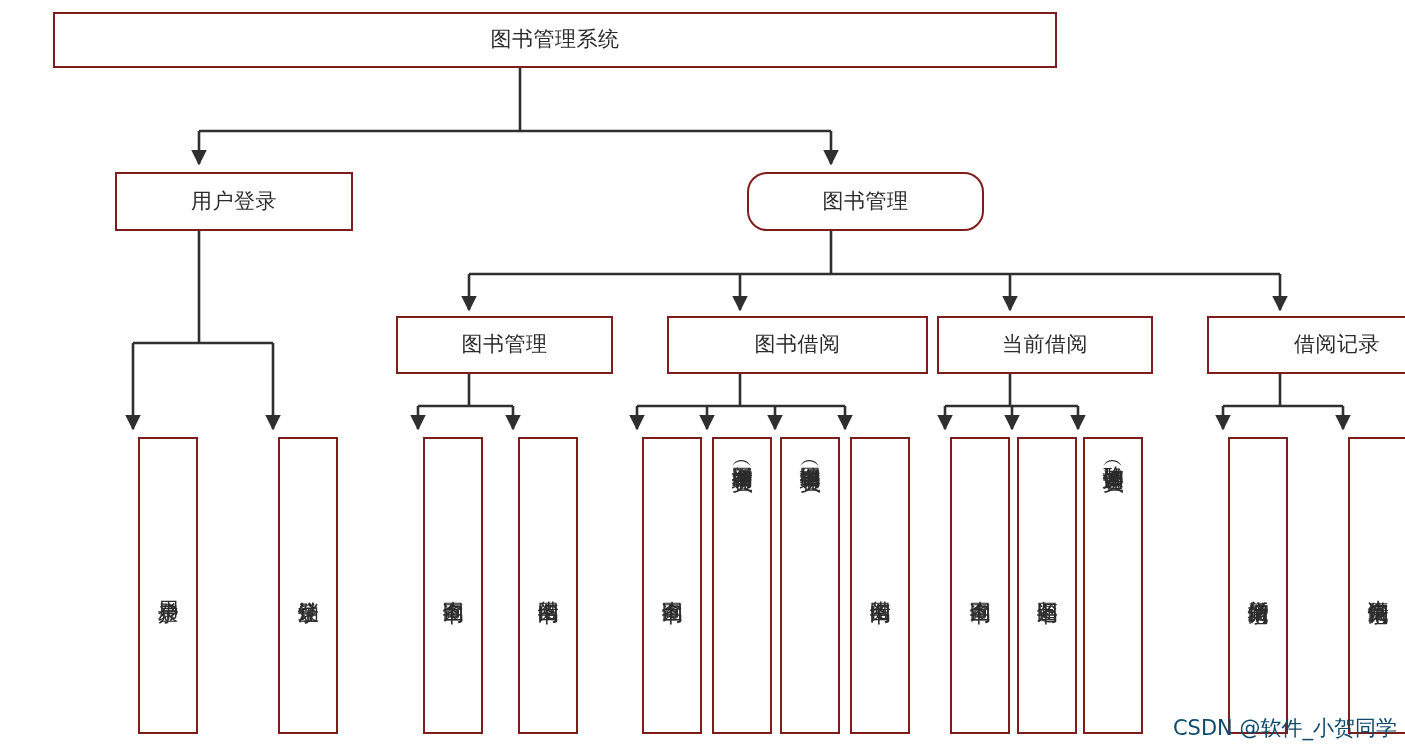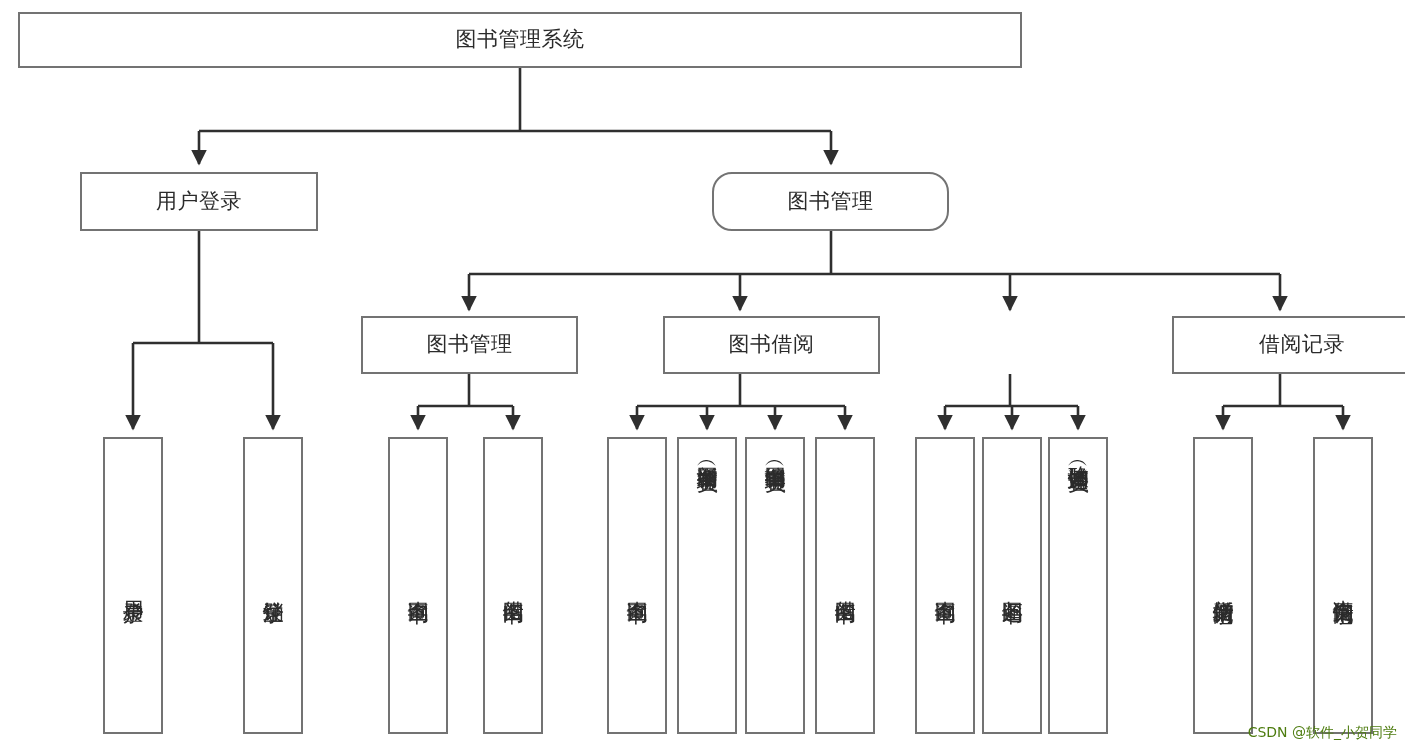--- a/index.html
+++ b/index.html
@@ -23,25 +23,26 @@
     left: 0;
     top: 0;
     width: 1405px;
     height: 747px;
     display: block;
   }
   .node-box {
     position: absolute;
     box-sizing: border-box;
     background: #ffffff;
-    border: 2px solid #737373;
+    border: 2px solid #7f1d1d;
     display: flex;
     align-items: center;
     justify-content: center;
     overflow: hidden;
+    margin-left: 35px;
   }
   .node-label {
     font-family: "DejaVu Sans", "Liberation Sans", sans-serif;
     color: #2b2b2b;
     text-align: center;
     line-height: 1.12;
     letter-spacing: 0.5px;
     white-space: nowrap;
   }
   .horiz .node-label {
@@ -61,22 +62,22 @@
   }
   .vert.centered {
     align-items: center;
     padding-top: 0;
   }
   #watermark {
     position: absolute;
     right: 8px;
     bottom: 5px;
     font-family: "DejaVu Sans", "Liberation Sans", sans-serif;
-    font-size: 14px;
-    color: #4d7c0f;
+    font-size: 21px;
+    color: #0c4a6e;
     white-space: nowrap;
     pointer-events: none;
   }
 </style>
 </head>
 <body>
 
 <div id="canvas">
 
   <svg id="diagram-svg" viewBox="0 0 1405 747" xmlns="http://www.w3.org/2000/svg">
@@ -136,22 +137,25 @@
   <div class="node-box horiz" style="left:80px; top:172px; width:238px; height:59px;">
     <span class="node-label">用户登录</span>
   </div>
   <div class="node-box horiz" style="left:712px; top:172px; width:237px; height:59px;border-radius:20px;">
     <span class="node-label">图书管理</span>
   </div>
 
   <div class="node-box horiz" style="left:361px; top:316px; width:217px; height:58px;">
     <span class="node-label">图书管理</span>
   </div>
-  <div class="node-box horiz" style="left:663px; top:316px; width:217px; height:58px;">
+  <div class="node-box horiz" style="left:632px; top:316px; width:261px; height:58px;">
     <span class="node-label">图书借阅</span>
+  </div>
+  <div class="node-box horiz" style="left:902px; top:316px; width:216px; height:58px;">
+    <span class="node-label">当前借阅</span>
   </div>
   <div class="node-box horiz" style="left:1172px; top:316px; width:260px; height:58px;">
     <span class="node-label">借阅记录</span>
   </div>
 
   <div class="node-box vert centered" style="left:103px; top:437px; width:60px; height:297px;">
     <span class="node-label">用户登录</span>
   </div>
   <div class="node-box vert centered" style="left:243px; top:437px; width:60px; height:297px;">
     <span class="node-label">注销登录</span>

